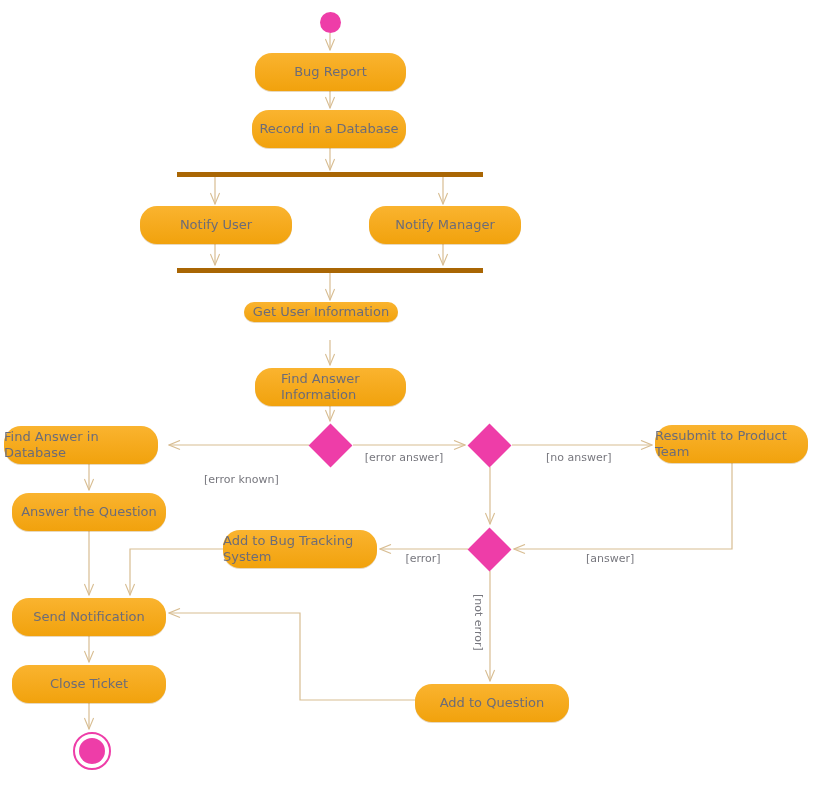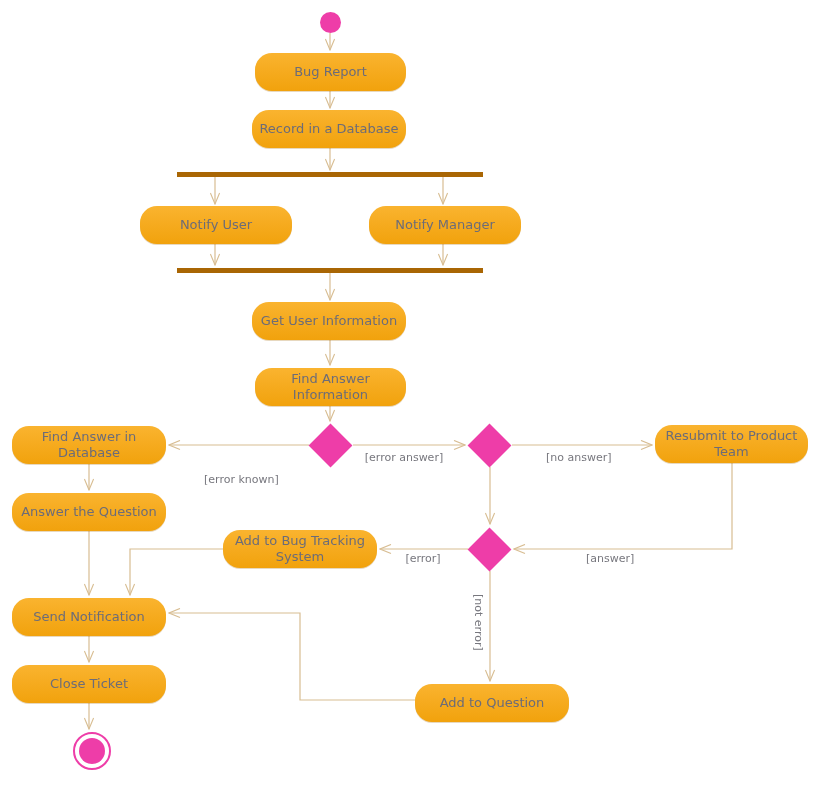--- a/index.html
+++ b/index.html
@@ -42,21 +42,20 @@
     position: absolute;
     background: var(--activity-fill);
     background-image: linear-gradient(rgba(255,255,255,0.14), rgba(0,0,0,0.03));
     border-radius: 17px;
     color: var(--activity-text);
     font-size: 13px;
     line-height: 1.25;
     display: flex;
     align-items: center;
     justify-content: center;
-    text-align: center;
     box-shadow: 0 1px 0 rgba(160,100,0,0.25);
   }
   .activity.narrow { padding: 0 26px; }
   .bar {
     position: absolute;
     height: 5px;
     background: var(--fork-join-bar);
   }
   .decision {
     position: absolute;
@@ -149,23 +148,23 @@
   <div class="decision" style="left:474px;top:534px;"></div>
 
   <div class="final-node" style="left:73px;top:732px;">
     <div class="final-node-dot"></div>
   </div>
 
   <div class="activity" style="left:255px;top:53px;width:151px;height:38px;">Bug Report</div>
   <div class="activity" style="left:252px;top:110px;width:154px;height:38px;">Record in a Database</div>
   <div class="activity" style="left:140px;top:206px;width:152px;height:38px;">Notify User</div>
   <div class="activity" style="left:369px;top:206px;width:152px;height:38px;">Notify Manager</div>
-  <div class="activity" style="left:252px;top:302px;width:154px;height:38px;">Get User Information</div>
+  <div class="activity" style="left:244px;top:302px;width:154px;height:20px;">Get User Information</div>
   <div class="activity narrow" style="left:255px;top:368px;width:151px;height:38px;">Find Answer Information</div>
-  <div class="activity" style="left:12px;top:426px;width:154px;height:38px;">Find Answer in Database</div>
+  <div class="activity" style="left:4px;top:426px;width:154px;height:38px;">Find Answer in Database</div>
   <div class="activity" style="left:12px;top:493px;width:154px;height:38px;">Answer the Question</div>
   <div class="activity" style="left:655px;top:425px;width:153px;height:38px;">Resubmit to Product Team</div>
   <div class="activity" style="left:223px;top:530px;width:154px;height:38px;">Add to Bug Tracking System</div>
   <div class="activity" style="left:12px;top:598px;width:154px;height:38px;">Send Notification</div>
   <div class="activity" style="left:12px;top:665px;width:154px;height:38px;">Close Ticket</div>
   <div class="activity" style="left:415px;top:684px;width:154px;height:38px;">Add to Question</div>
 
   <div class="elabel" style="left:204px;top:451px;width:74px;margin-top:22px;">[error known]</div>
   <div class="elabel" style="left:364px;top:451px;width:80px;">[error answer]</div>
   <div class="elabel" style="left:546px;top:451px;width:60px;">[no answer]</div>

